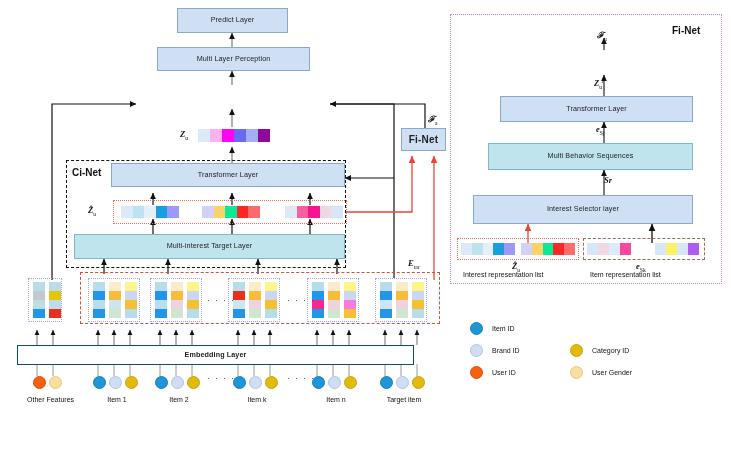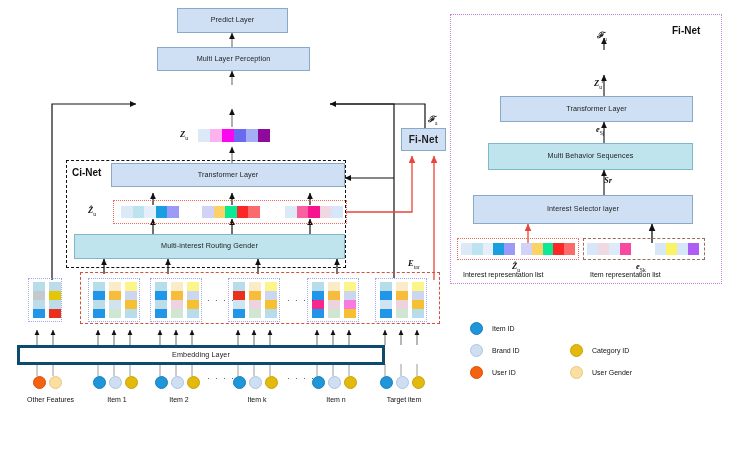--- a/index.html
+++ b/index.html
@@ -156,23 +156,23 @@
   <div class="frame blue-dot" style="left:307px;top:278px;width:52px;height:44px;"></div>
   <div class="frame blue-dot" style="left:375px;top:278px;width:52px;height:44px;"></div>
 
   <div class="box" style="left:177px;top:8px;width:111px;height:25px;">Predict  Layer</div>
 
   <div class="box" style="left:157px;top:47px;width:153px;height:24px;">Multi Layer Perception</div>
 
 
   <div class="box" style="left:111px;top:163px;width:234px;height:24px;">Transformer  Layer</div>
 
-  <div class="box teal" style="left:74px;top:234px;width:271px;height:25px;">Multi-interest Routing Gender</div>
-
-  <div class="box" style="left:17px;top:345px;width:368px;height:20px;background:#ffffff;border:3px solid #0c4a6e;">Embedding      Layer</div>
+  <div class="box teal" style="left:74px;top:234px;width:271px;height:25px;">Multi-interest Target Layer</div>
+
+  <div class="box" style="left:17px;top:345px;width:397px;height:20px;background:#ffffff;border:1px solid #0c4a6e;font-weight:bold;">Embedding      Layer</div>
 
   <div class="box finet" style="left:401px;top:128px;width:45px;height:23px;">Fi-Net</div>
 
   <div class="lbl netname" style="left:72px;top:167px;">Ci-Net</div>
   <div class="lbl netname" style="left:672px;top:25px;">Fi-Net</div>
 
   <div class="lbl it" style="left:180px;top:129px;">
     <span>Z</span><span class="sub">u</span>
   </div>
 

